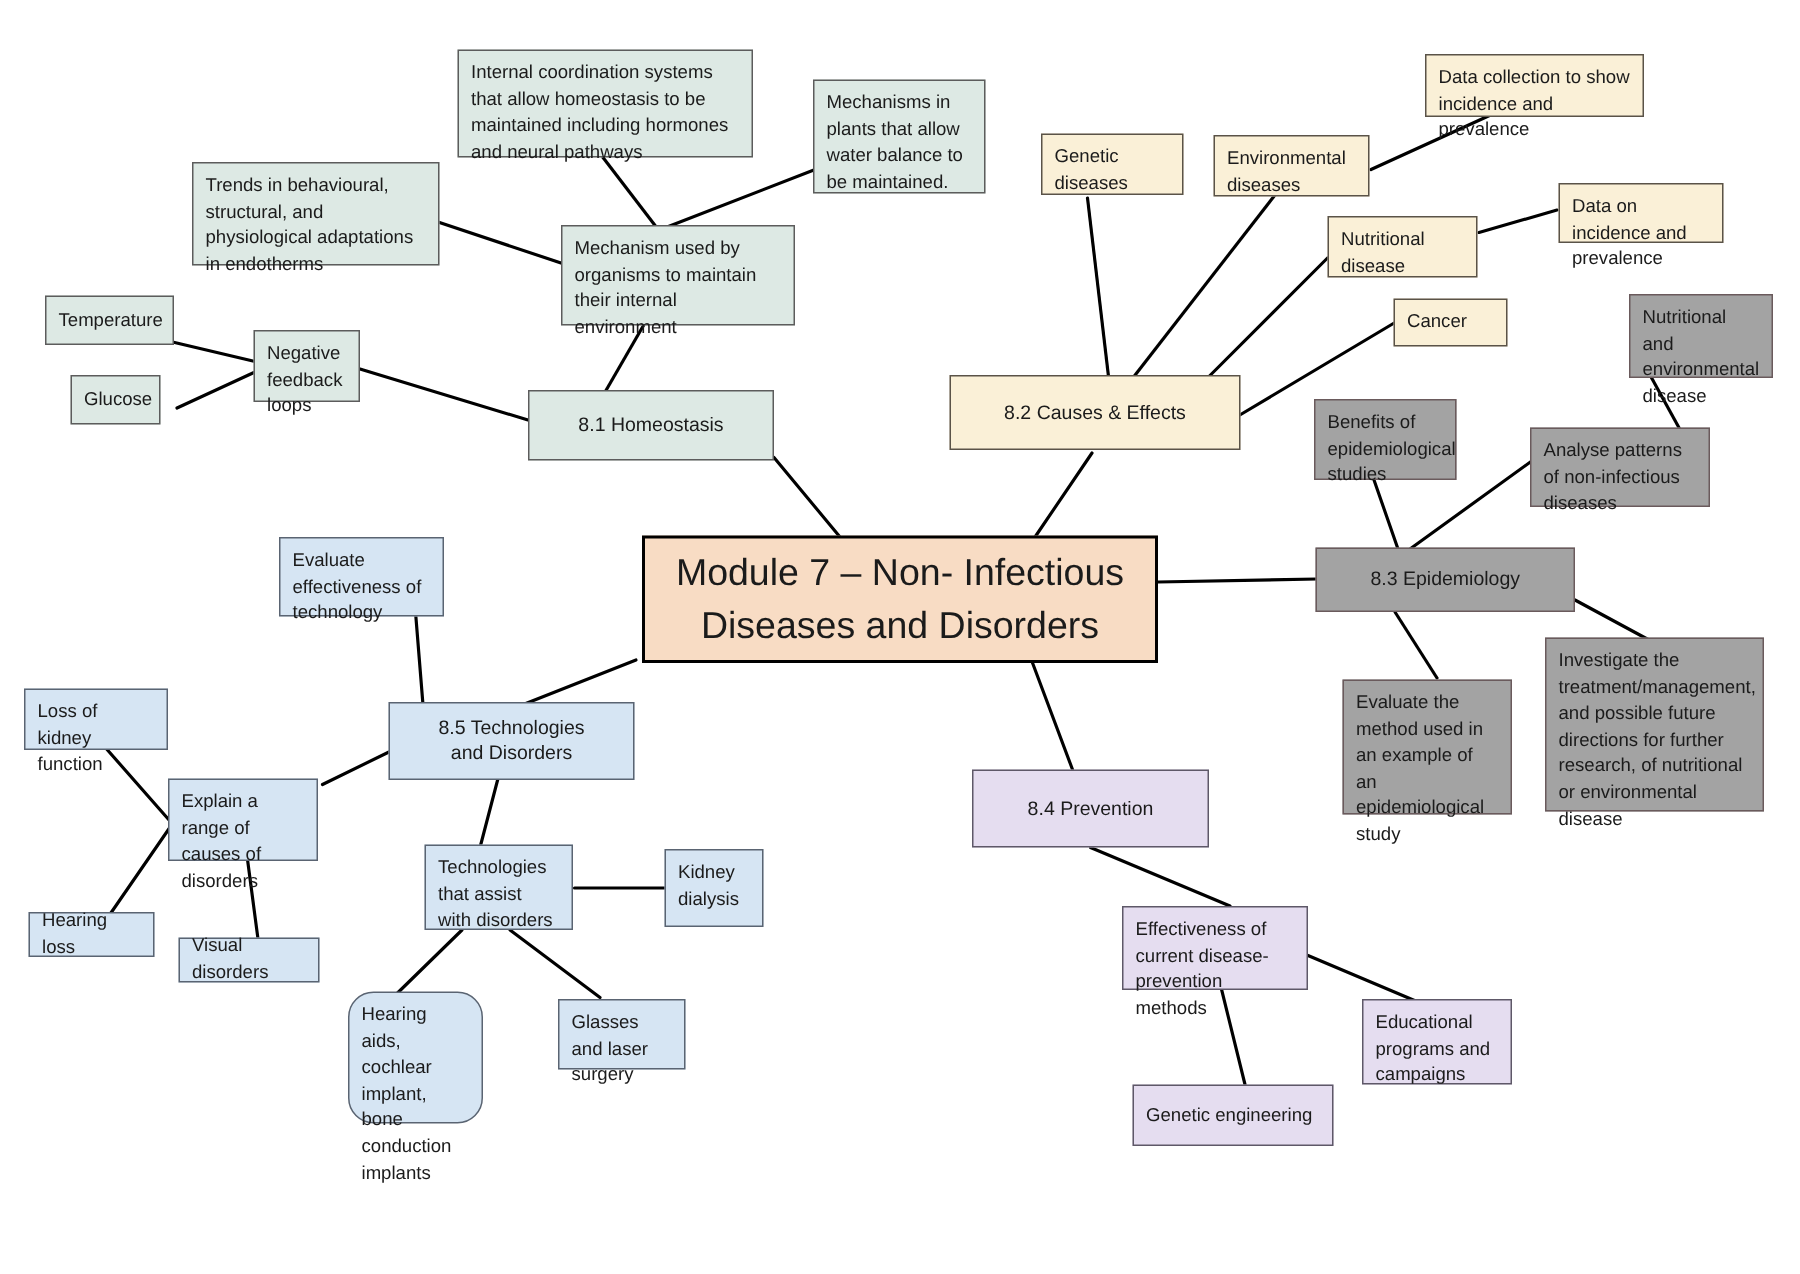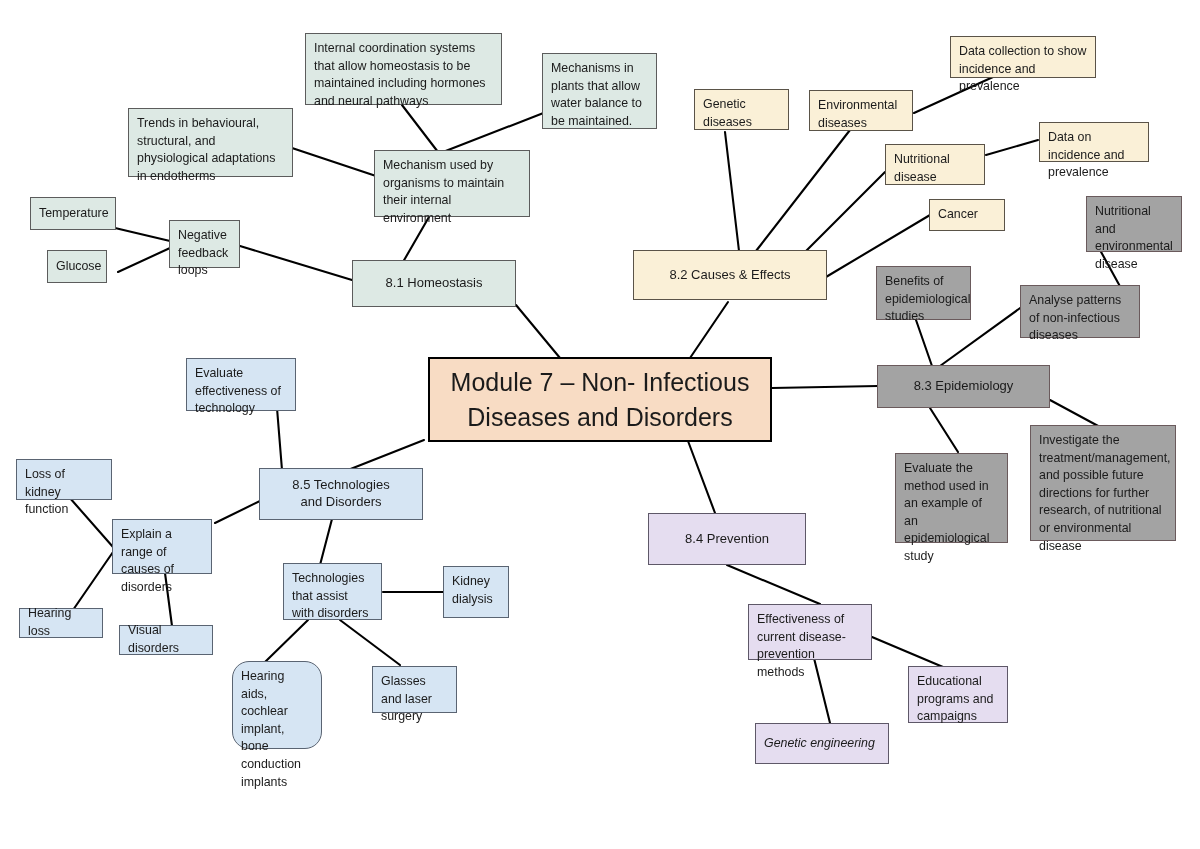--- a/index.html
+++ b/index.html
@@ -159,21 +159,21 @@
   <div class="node leaf c-pink" style="left:895px; top:453px; width:113px; height:90px; align-items:flex-start;">Evaluate the method used in an example of an epidemiological study</div>
 
   <div class="node leaf c-pink" style="left:1030px; top:425px; width:146px; height:116px; align-items:flex-start;">Investigate the treatment/management, and possible future directions for further research, of nutritional or environmental disease</div>
 
   <div class="node hub c-purple" style="left:648px; top:513px; width:158px; height:52px;">8.4 Prevention</div>
 
   <div class="node leaf c-purple" style="left:748px; top:604px; width:124px; height:56px; align-items:flex-start;">Effectiveness of current disease-prevention methods</div>
 
   <div class="node leaf c-purple" style="left:908px; top:666px; width:100px; height:57px; align-items:flex-start;">Educational programs and campaigns</div>
 
-  <div class="node leaf c-purple" style="left:755px; top:723px; width:134px; height:41px;font-style:italic;">Genetic engineering</div>
+  <div class="node leaf c-purple" style="left:755px; top:723px; width:134px; height:41px;">Genetic engineering</div>
 
   <div class="node hub c-blue" style="left:259px; top:468px; width:164px; height:52px;">8.5 Technologies
 and Disorders</div>
 
   <div class="node leaf c-blue" style="left:186px; top:358px; width:110px; height:53px; align-items:flex-start;">Evaluate effectiveness of technology</div>
 
   <div class="node leaf c-blue" style="left:112px; top:519px; width:100px; height:55px; align-items:flex-start;">Explain a range of causes of disorders</div>
 
   <div class="node leaf c-blue" style="left:16px; top:459px; width:96px; height:41px; align-items:flex-start;">Loss of kidney function</div>
 

